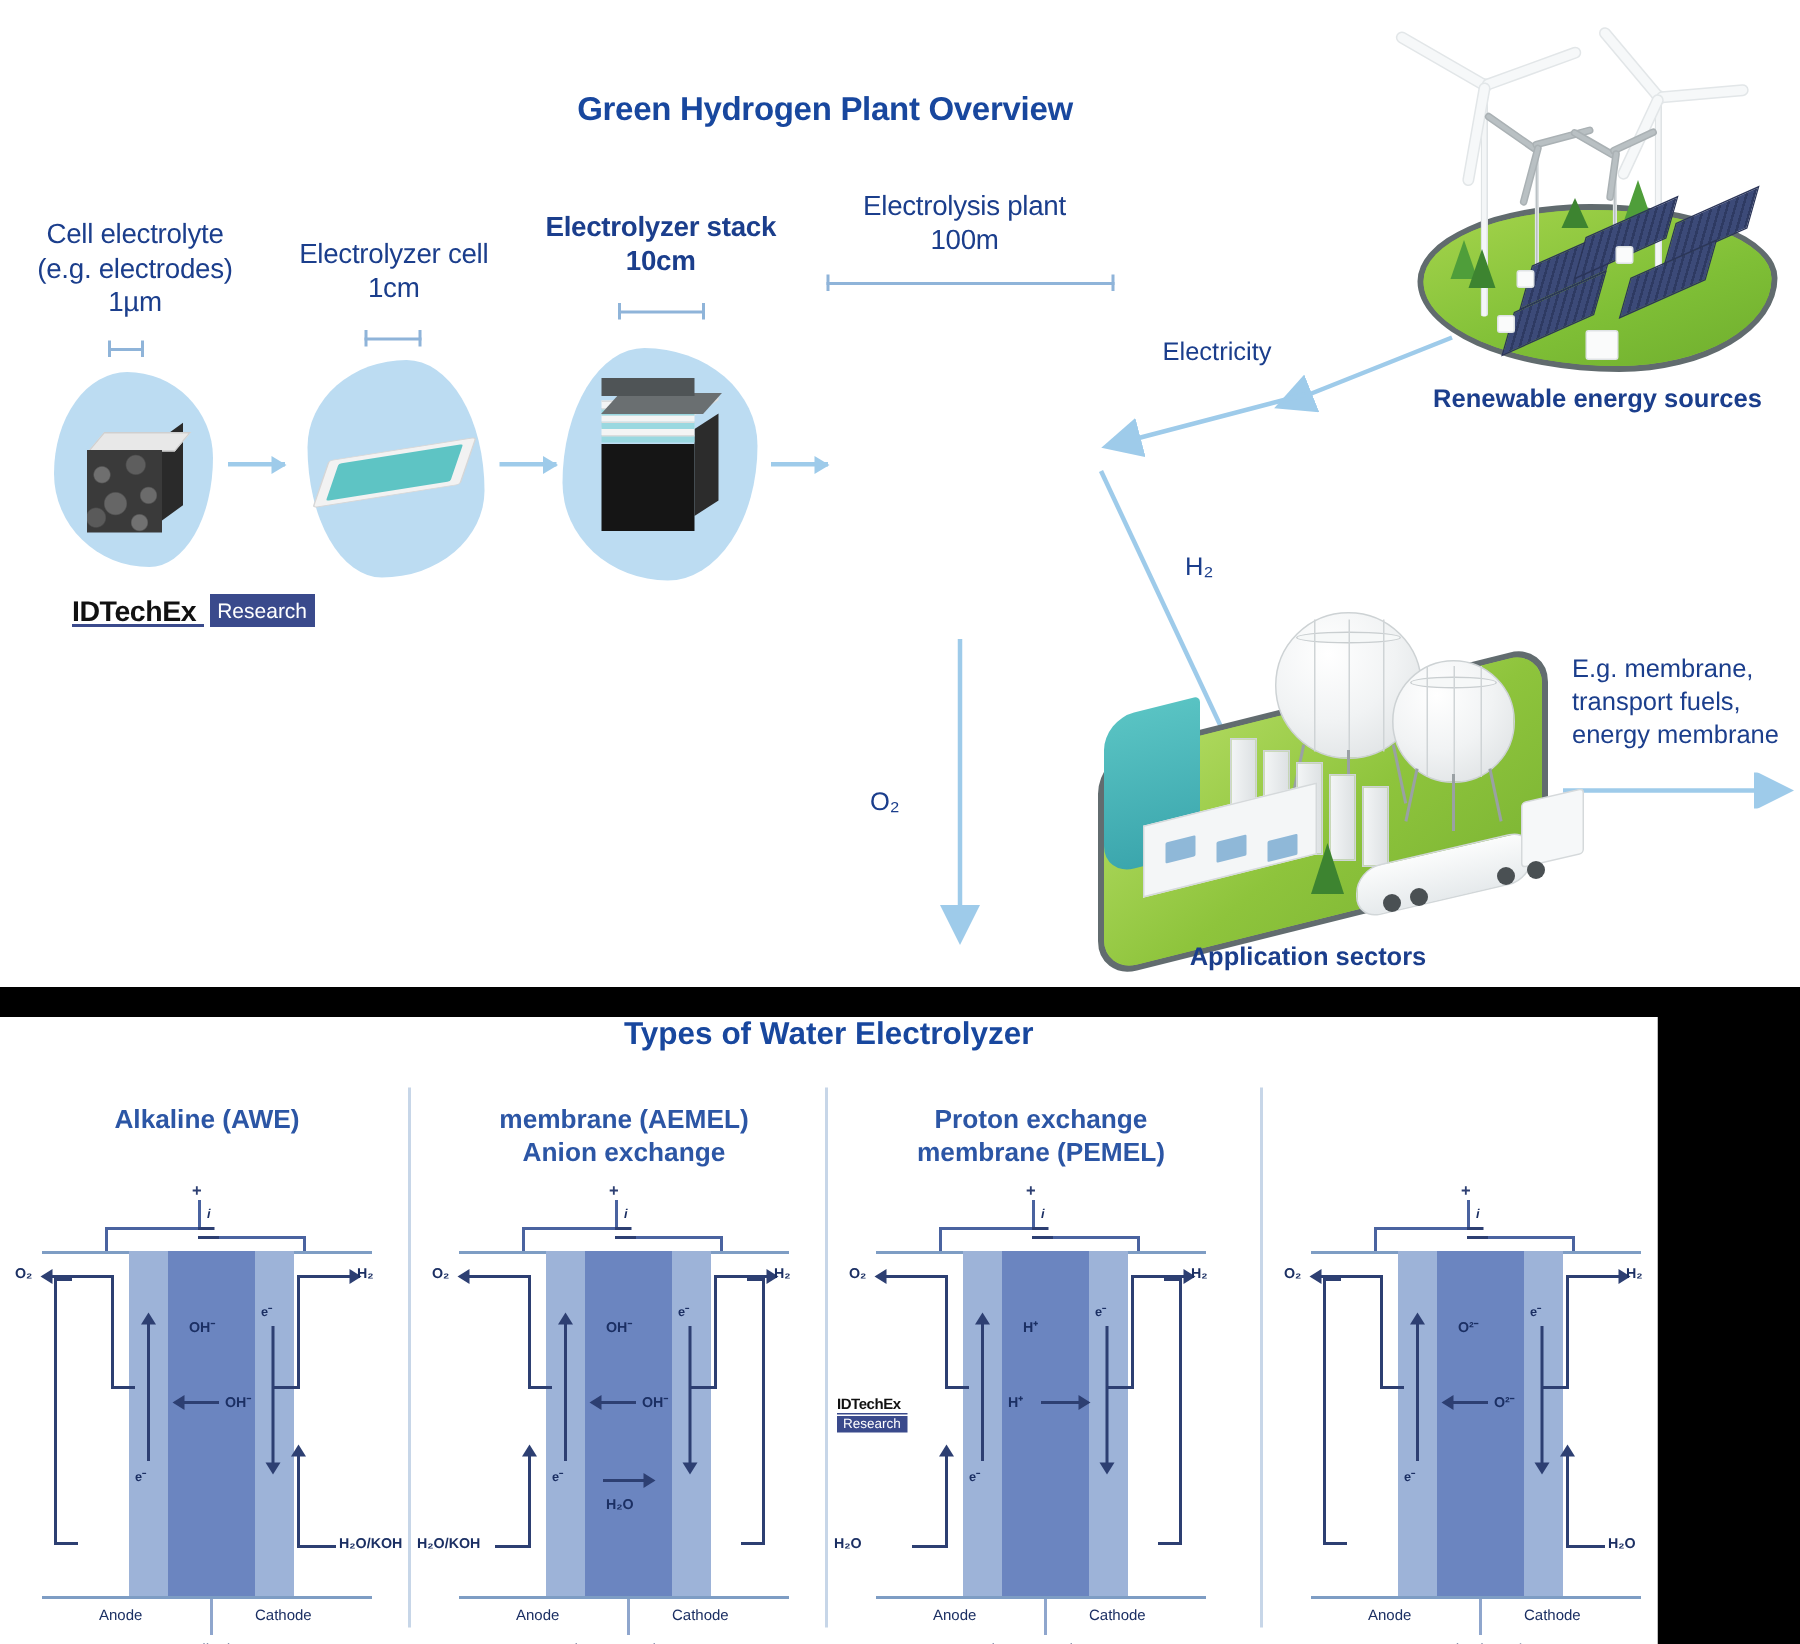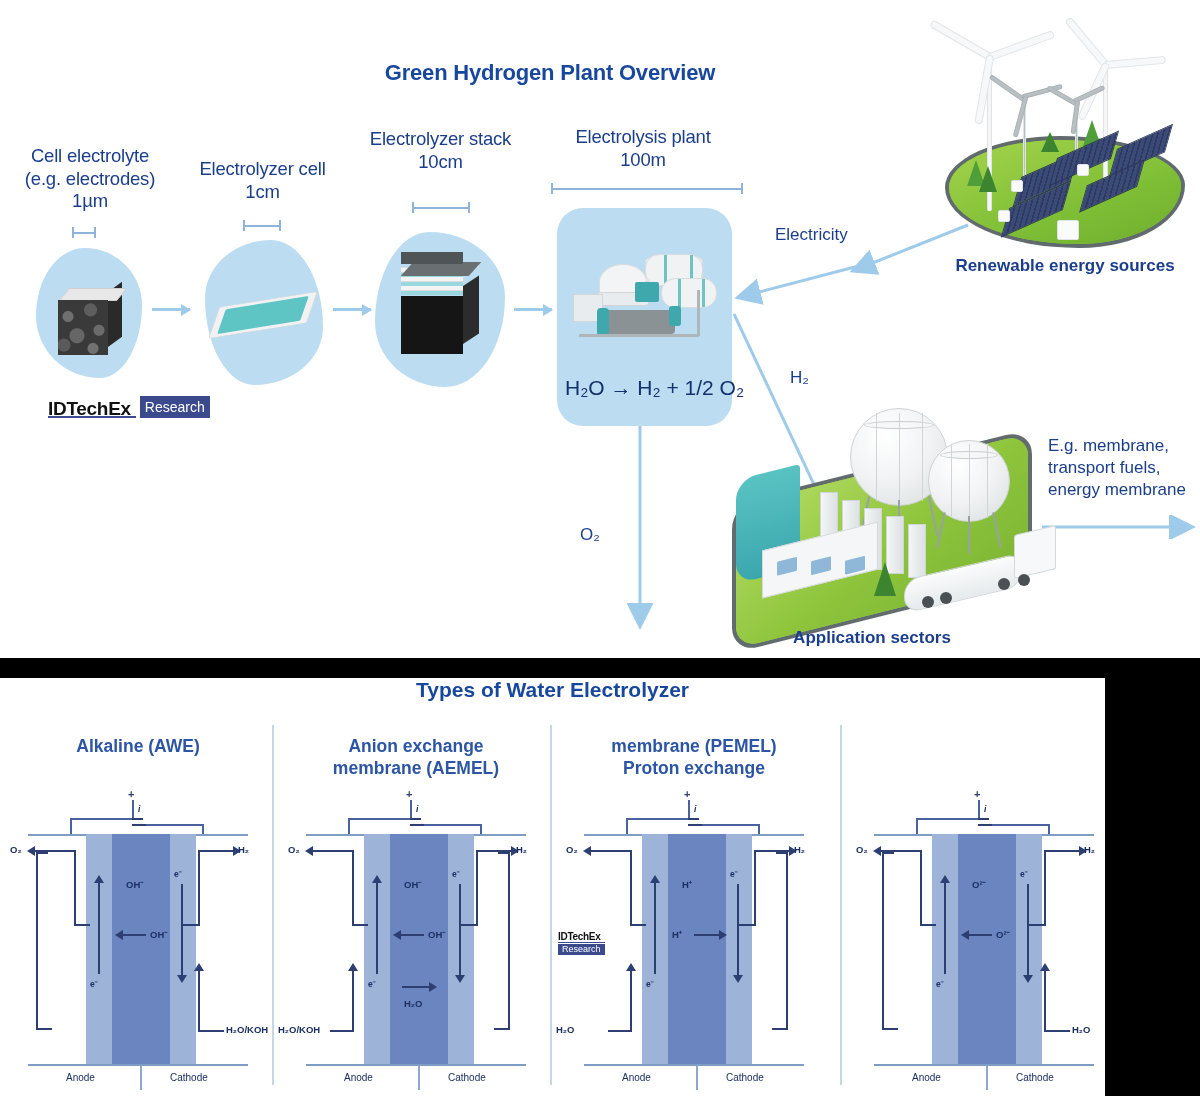--- a/index.html
+++ b/index.html
@@ -361,21 +361,21 @@
     <div class="tick r"></div>
   </div>
   <div class="blob b2" style="left:205px; top:240px; width:118px; height:145px;">
     <div class="plate-wrap" style="left:8px; top:48px; width:104px; height:58px;">
       <div class="plate-base"></div>
       <div class="plate-inner"></div>
     </div>
   </div>
   <div class="flow-arrow" style="left:333px; top:308px; width:38px;"></div>
 
-  <div class="stage-label" style="left:348px; top:128px; width:185px;">
+  <div class="stage-label" style="left:348px; top:140px; width:185px;font-weight:bold;">
     <div>Electrolyzer stack</div>
     <div>10cm</div>
   </div>
   <div class="scalebar" style="left:412px; top:202px; width:58px;">
     <div class="hline"></div>
     <div class="tick l"></div>
     <div class="tick r"></div>
   </div>
   <div class="blob b3" style="left:375px; top:232px; width:130px; height:155px;">
     <div class="stack-wrap" style="left:26px; top:18px; width:90px; height:118px;">
@@ -397,43 +397,20 @@
   <div class="stage-label" style="left:548px; top:126px; width:190px;">
     <div>Electrolysis plant</div>
     <div>100m</div>
   </div>
   <div class="scalebar" style="left:551px; top:183px; width:192px;">
     <div class="hline"></div>
     <div class="tick l"></div>
     <div class="tick r"></div>
   </div>
 
-  <div class="blob b4" style="left:557px; top:208px; width:175px; height:218px;">
-    <div class="plant" style="left:12px; top:40px; width:152px; height:110px;">
-      <div class="plant-cyl" style="left:76px; top:6px; width:58px; height:32px;"></div>
-      <div class="tank" style="left:76px; top:6px; width:58px; height:32px;">
-        <div class="band" style="left:18px;"></div>
-        <div class="band" style="left:44px;"></div>
-      </div>
-      <div class="tank" style="left:92px; top:30px; width:56px; height:30px;">
-        <div class="band" style="left:16px;"></div>
-        <div class="band" style="left:40px;"></div>
-      </div>
-      <div class="plant-cyl" style="left:30px; top:16px; width:48px; height:36px; border-radius:50% 50% 6px 6px;"></div>
-      <div class="plant-box" style="left:28px; top:44px; width:52px; height:14px; border-radius:3px;"></div>
-      <div class="plant-box" style="left:4px; top:46px; width:30px; height:28px;"></div>
-      <div class="plant-teal" style="left:66px; top:34px; width:24px; height:20px;"></div>
-      <div class="plant-drum" style="left:34px; top:62px; width:72px; height:24px; border-radius:4px;"></div>
-      <div class="plant-teal" style="left:28px; top:60px; width:12px; height:28px; border-radius:4px;"></div>
-      <div class="plant-teal" style="left:100px; top:58px; width:12px; height:20px; border-radius:3px;"></div>
-      <div class="plant-pipe" style="left:10px; top:86px; width:120px; height:3px;"></div>
-      <div class="plant-pipe" style="left:128px; top:42px; width:3px; height:46px;"></div>
-    </div>
-    <div id="reaction-eq" style="left:8px; top:168px;">H₂O → H₂ + 1/2 O₂</div>
-  </div>
 
   <div class="idtx" style="left:48px; top:396px; height:22px;">
     <div class="idtx-name" style="font-size:19px; padding-top:3px;">IDTechEx</div>
     <div class="idtx-research" style="font-size:14px; margin-left:4px;">Research</div>
   </div>
 
   <svg style="position:absolute; left:720px; top:215px; width:260px; height:120px;">
     <defs>
       <marker id="ah" markerWidth="9" markerHeight="9" refX="7" refY="4.5" orient="auto">
         <path d="M0,0 L9,4.5 L0,9 z" fill="#9ecbea"></path>
@@ -623,22 +600,22 @@
 
     <div class="elec-label" style="left:38px; top:266px;">Anode</div>
     <div class="elec-label" style="left:142px; top:266px;">Cathode</div>
     <div class="arrow-v" style="left:112px; top:260px; height:24px; background:#8fa6cd;"></div>
     <div class="bottom-label" style="left:0px; top:288px; width:220px; text-align:center;">Porous diaphragm</div>
 
   </div>
       </div>
       <div class="panel" style="left: 278px;">
   <div class="panel-title">
+    <div>membrane (AEMEL)</div>
     <div>Anion exchange</div>
-    <div>membrane (AEMEL)</div>
   </div>
 
   <div class="cell">
 
     <div class="plusminus" style="left:100px; top:-18px;">+</div>
     <div class="arrow-v" style="left:104px; top:-6px; height:18px; background:#4a63a0;"></div>
     <div class="cap-plate" style="left:93px; top:12px; width:22px; height:2px;"></div>
     <div class="cap-plate" style="left:104px; top:18px; width:18px; height:2px;"></div>
     <div class="cell-text sm" style="left:110px; top:-2px; font-style:italic;">i</div>
     <div class="wire" style="left:42px; top:12px; width:62px; height:18px; border-right:none;"></div>
@@ -683,22 +660,22 @@
 
     <div class="elec-label" style="left:38px; top:266px;">Anode</div>
     <div class="elec-label" style="left:142px; top:266px;">Cathode</div>
     <div class="arrow-v" style="left:112px; top:260px; height:24px; background:#8fa6cd;"></div>
     <div class="bottom-label" style="left:0px; top:288px; width:220px; text-align:center;">Polymer membrane</div>
 
   </div>
       </div>
       <div class="panel" style="left: 556px;">
   <div class="panel-title">
+    <div>Proton exchange</div>
     <div>membrane (PEMEL)</div>
-    <div>Proton exchange</div>
   </div>
 
   <div class="cell">
 
     <div class="plusminus" style="left:100px; top:-18px;">+</div>
     <div class="arrow-v" style="left:104px; top:-6px; height:18px; background:#4a63a0;"></div>
     <div class="cap-plate" style="left:93px; top:12px; width:22px; height:2px;"></div>
     <div class="cap-plate" style="left:104px; top:18px; width:18px; height:2px;"></div>
     <div class="cell-text sm" style="left:110px; top:-2px; font-style:italic;">i</div>
     <div class="wire" style="left:42px; top:12px; width:62px; height:18px; border-right:none;"></div>

